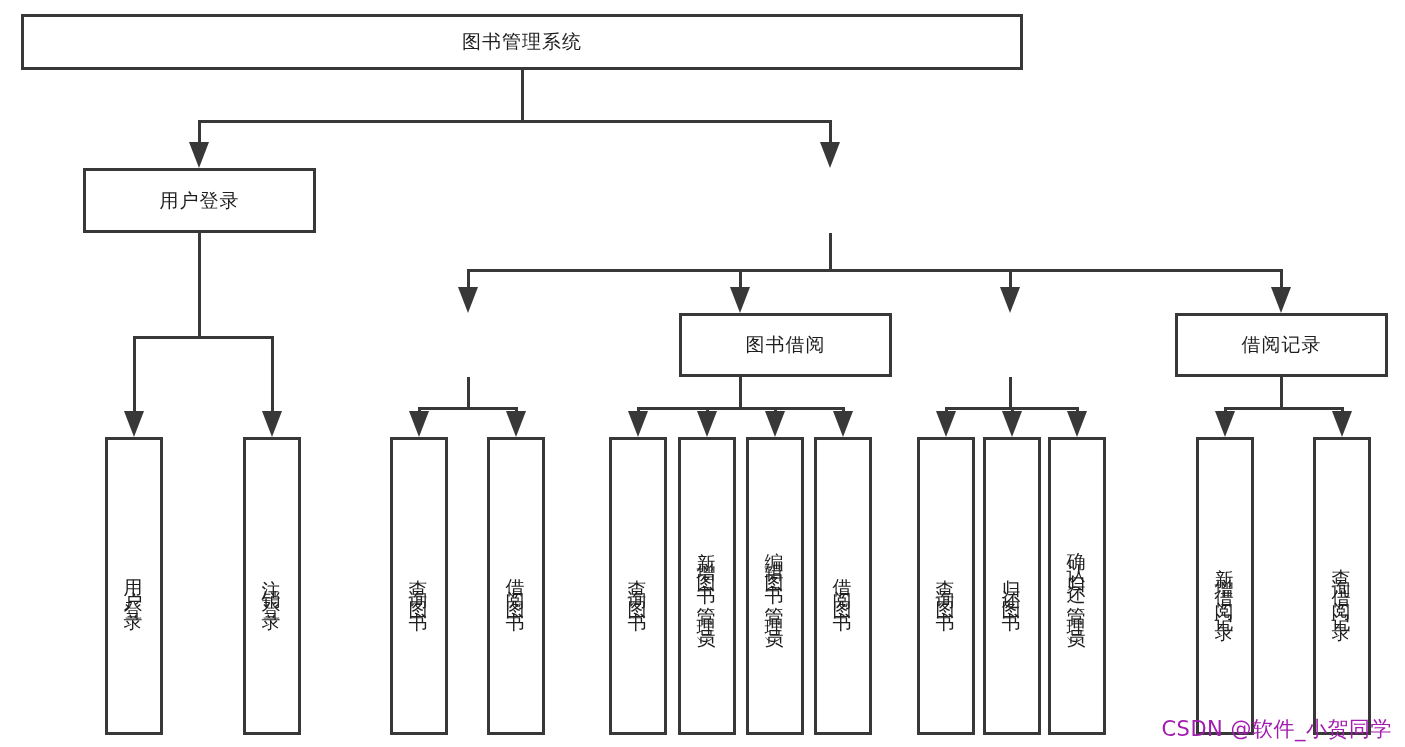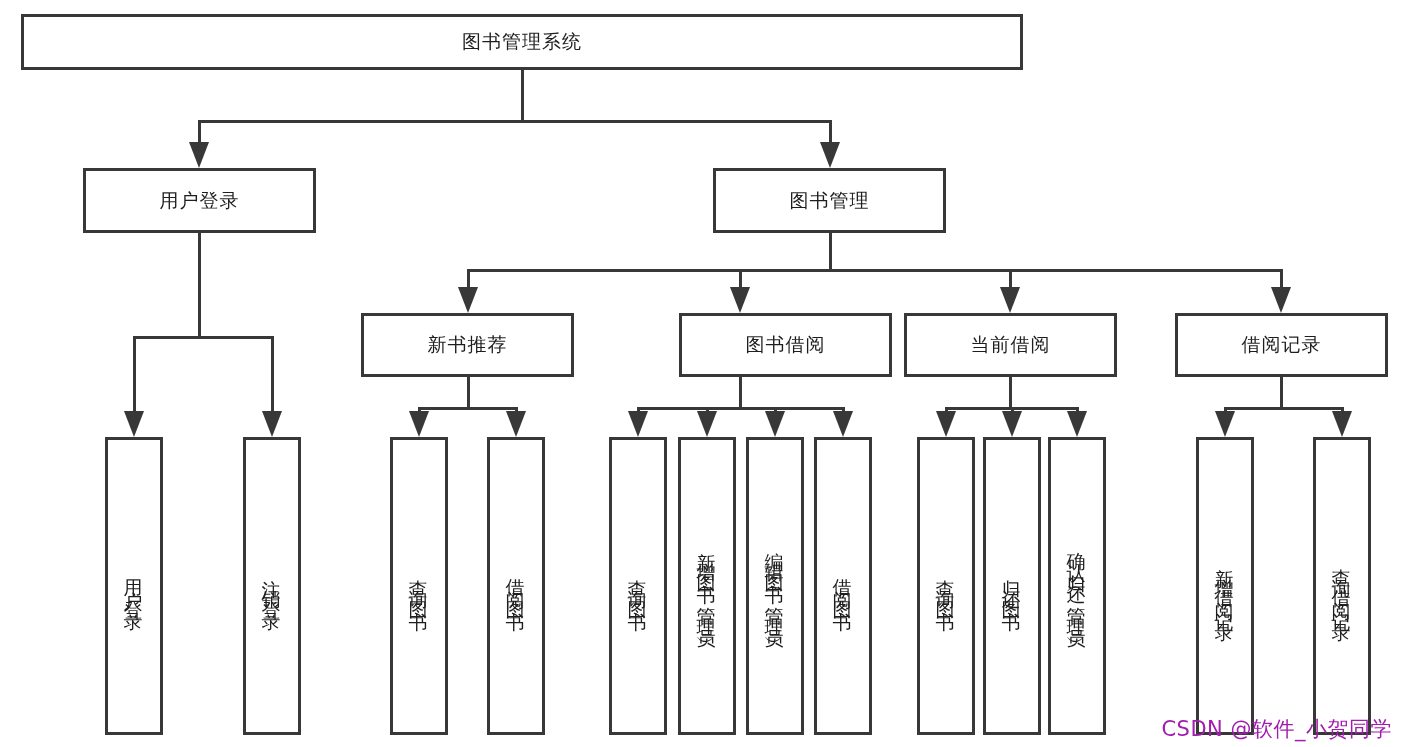--- a/index.html
+++ b/index.html
@@ -64,32 +64,23 @@
 
 <div class="canvas">
 
   <div class="hbox n-root">
     <span class="hlabel">图书管理系统</span>
   </div>
 
   <div class="hbox n-userlogin">
     <span class="hlabel">用户登录</span>
   </div>
-  <div class="hbox n-bookmgmt">
-    <span class="hlabel">图书管理</span>
-  </div>
 
-  <div class="hbox n-newbook">
-    <span class="hlabel">新书推荐</span>
-  </div>
   <div class="hbox n-bookborrow">
     <span class="hlabel">图书借阅</span>
-  </div>
-  <div class="hbox n-currentborrow">
-    <span class="hlabel">当前借阅</span>
   </div>
   <div class="hbox n-borrowrecord">
     <span class="hlabel">借阅记录</span>
   </div>
 
   <div class="vbox lf-1">
     <span class="vlabel">用户登录</span>
   </div>
   <div class="vbox lf-2">
     <span class="vlabel">注销登录</span>

